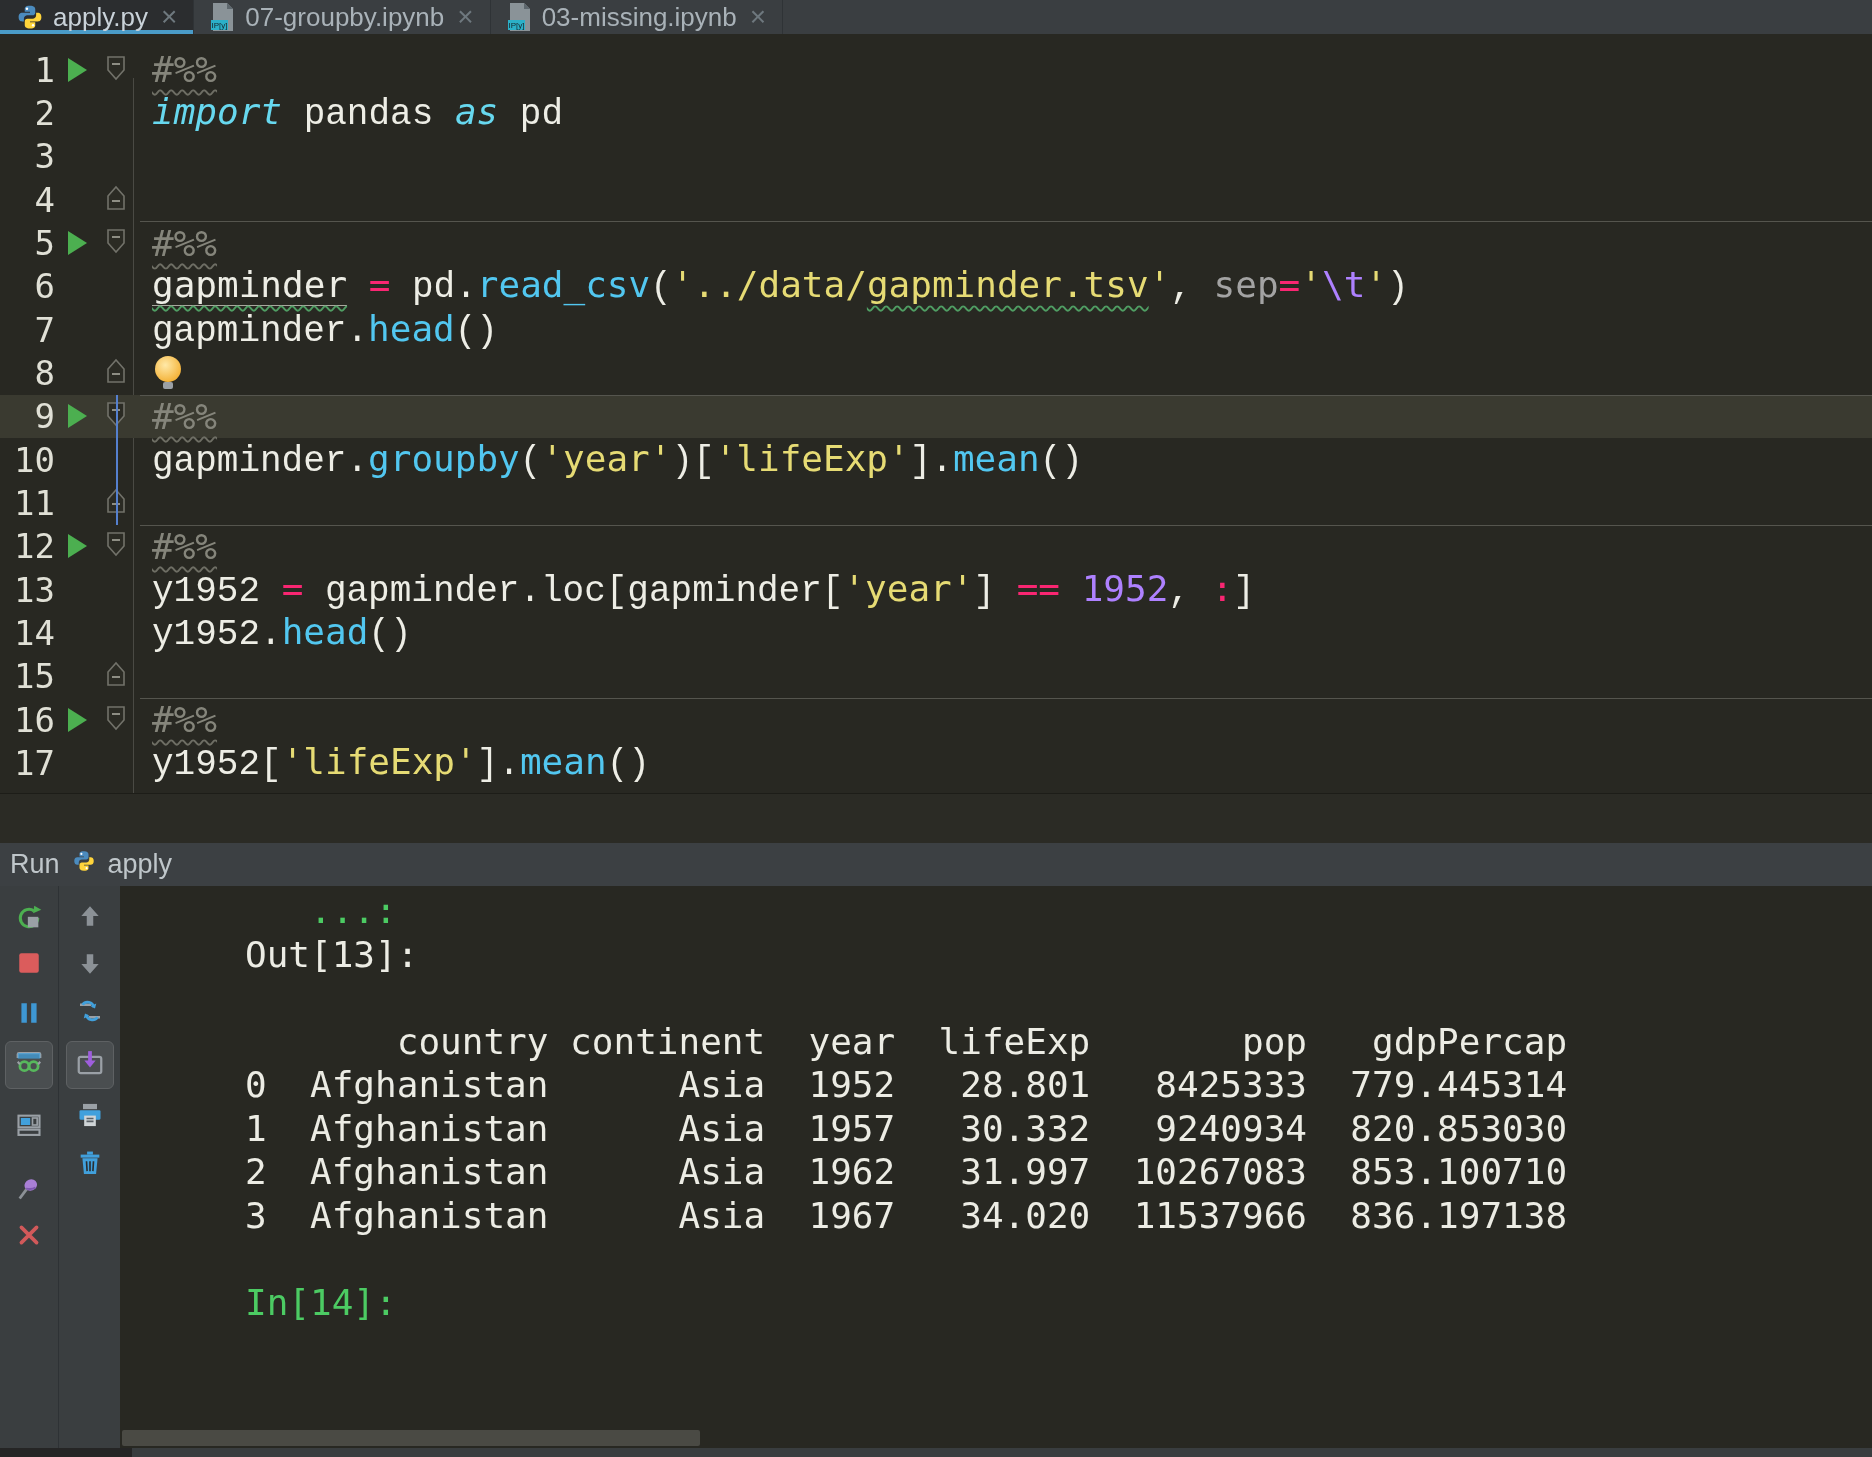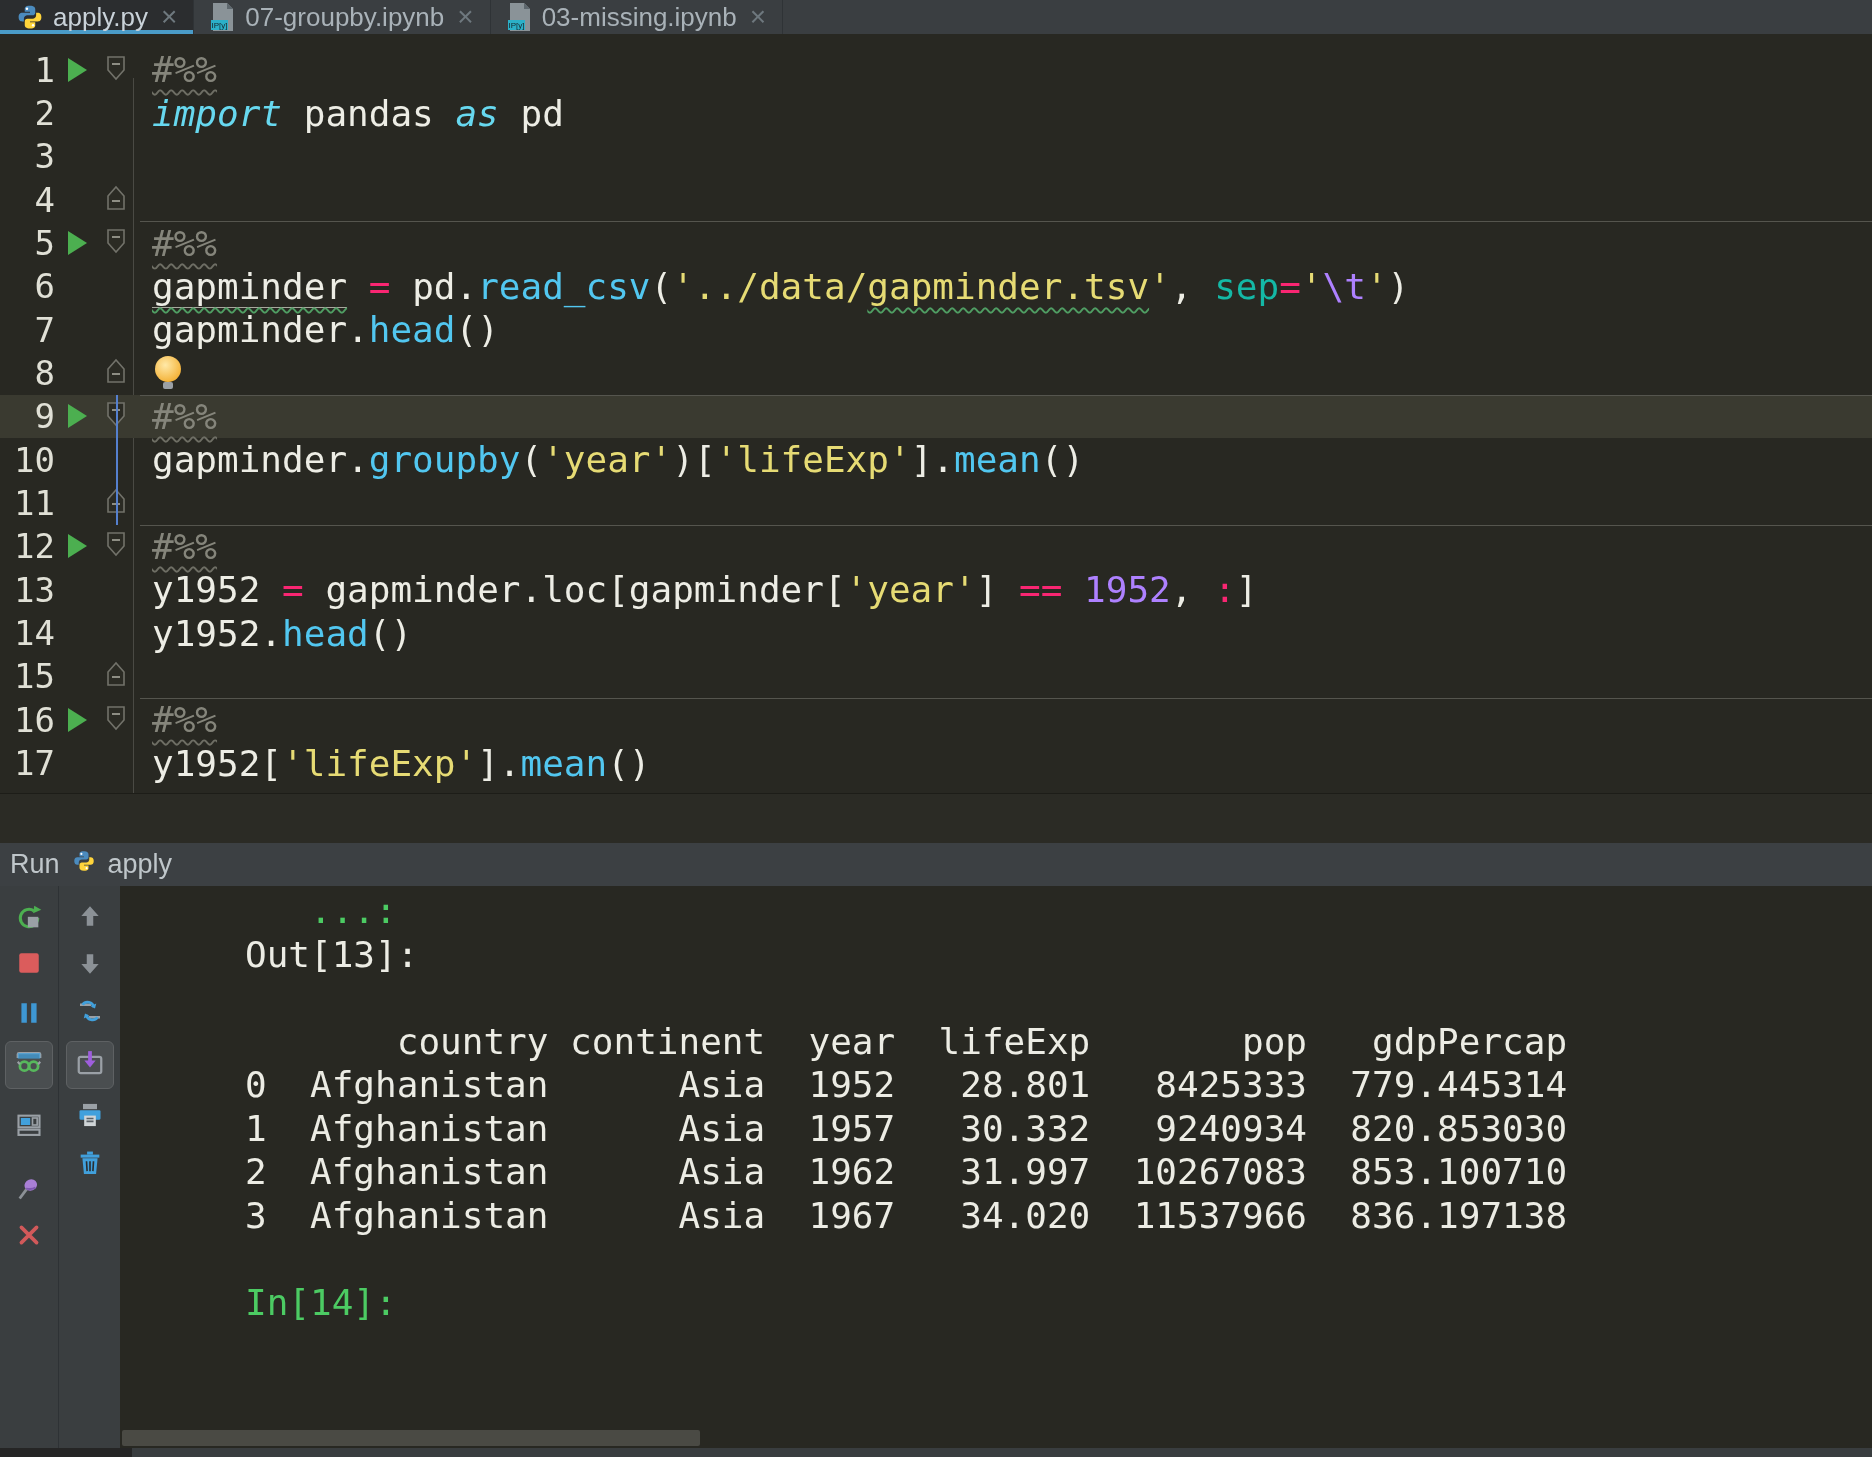--- a/index.html
+++ b/index.html
@@ -27,22 +27,22 @@
   .code{padding-left:20px;font-family:"DejaVu Sans Mono",monospace;font-size:36px;white-space:pre;z-index:1;}
   #fold-line{position:absolute;left:133px;top:30px;height:752px;width:1px;background:#4A4A44;z-index:0;}
   #cell-bar{position:absolute;left:116px;top:347px;height:130px;width:2px;background:#5580CE;z-index:3;}
 
   .t-kw{color:#67D8EF;font-style:italic;}
   .t-fn{color:#52C7F0;}
   .t-str{color:#E6DB74;margin-top:47px;}
   .t-esc{color:#AE81FF;}
   .t-num{color:#AE81FF;}
   .t-op{color:#F92672;}
-  .t-pm{color:#14b8a6;}
-  .t-pl{color:#EDEDE5;}
+  .t-pm{color:#a3a3a3;}
+  .t-pl{color:#EDEDE5;font-family:Liberation Mono, monospace;}
   .t-cell{color:#85857B;text-decoration:underline wavy #6E6E64;text-underline-offset:7px;text-decoration-thickness:2px;}
   .t-vu{color:#EDEDE5;border-bottom:1px solid #A8A89E;text-decoration:underline wavy #4F9E63;text-underline-offset:8px;text-decoration-thickness:2px;}
   .t-su{color:#E6DB74;text-decoration:underline wavy #4F9E63;text-underline-offset:8px;text-decoration-thickness:2px;}
 
   .bulb{position:absolute;left:155px;top:5px;width:26px;height:26px;border-radius:50%;
     background:radial-gradient(circle at 40% 35%, #FFE9A8, #F5B63F 70%, #D99A2B);}
   .bulb::after{content:'';position:absolute;left:8px;bottom:-7px;width:10px;height:7px;background:#9AA0A6;border-radius:2px;}
 
   
   #editor-strip{position:absolute;top:793px;left:0;right:0;height:50px;background:#2B2B25;border-top:1px solid #1D1D18;}

